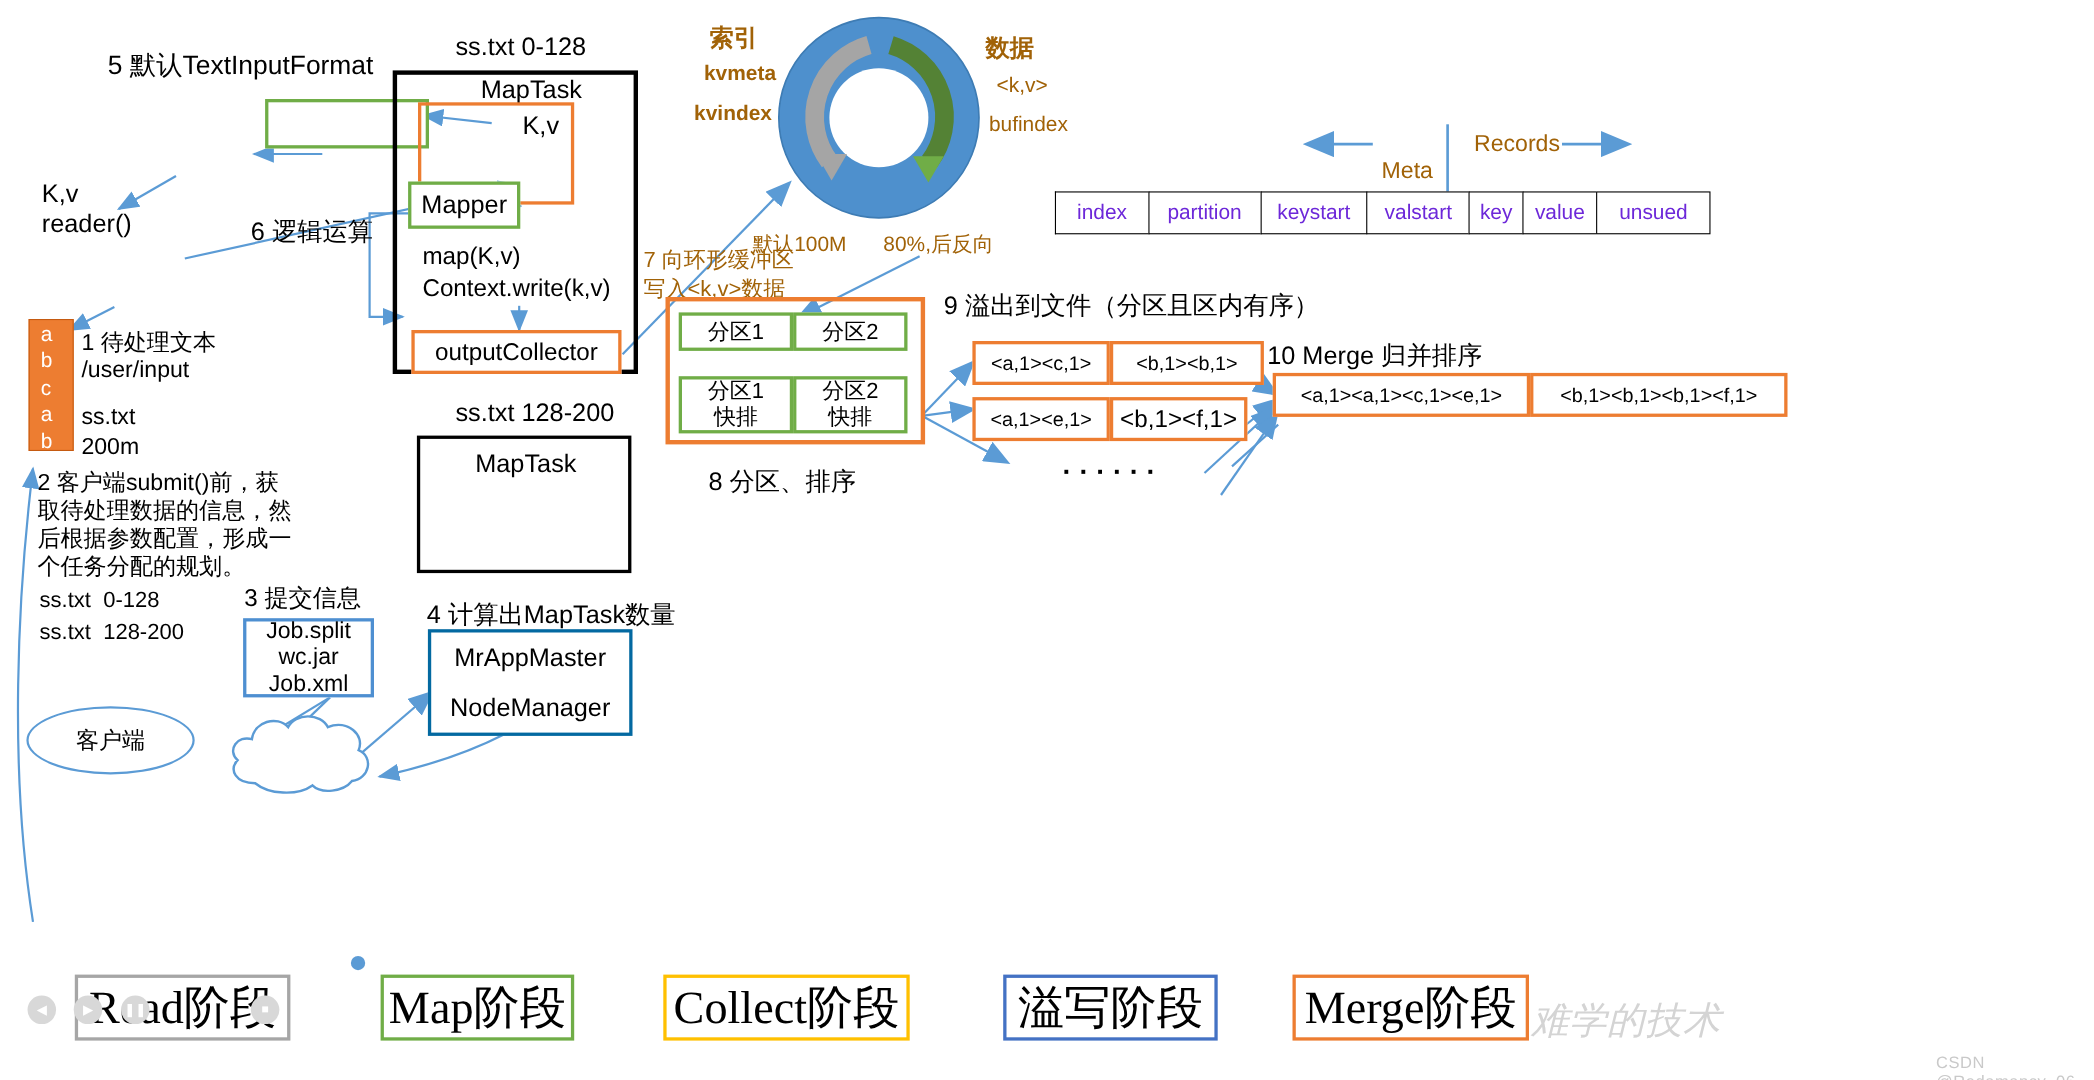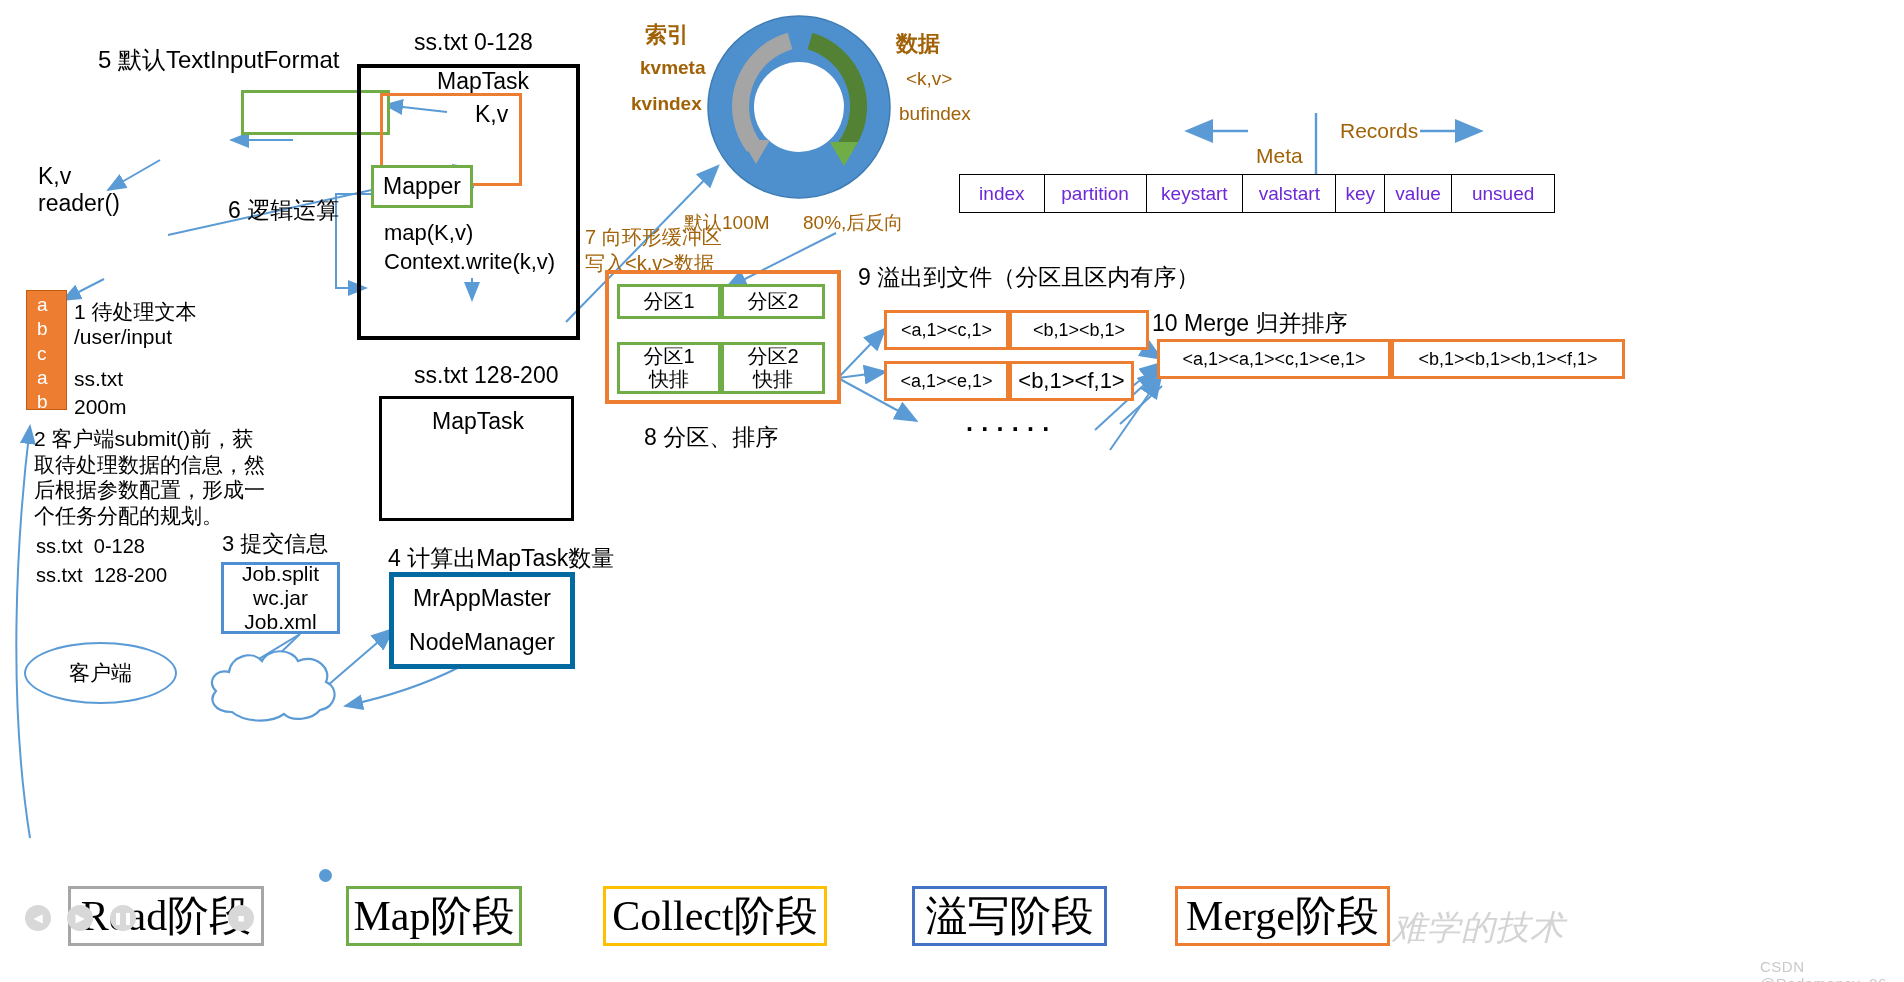--- a/index.html
+++ b/index.html
@@ -141,21 +141,21 @@
   <div class="abs" style="left:200px;top:640px;width:148px;height:86px;">
     <svg width="148" height="86" viewBox="0 0 148 86">
       <path d="M32,72 C14,72 8,60 16,51 C6,42 16,28 29,32 C31,16 52,10 62,21
                C68,8 92,8 98,21 C116,14 132,28 126,42 C140,48 136,68 120,70
                C112,80 92,82 84,74 C70,84 44,82 32,72 Z" fill="#fff" stroke="#5b9bd5" stroke-width="2.2"></path>
     </svg>
   </div>
 
   <div class="txt" style="left:388px;top:545px;font-size:23px;">4 计算出MapTask数量</div>
 
-  <div class="box" style="left:389px;top:572px;width:186px;height:97px;border:5px solid #0369a1;
+  <div class="box" style="left:389px;top:572px;width:186px;height:97px;border:3px solid #0369a1;
               flex-direction:column;justify-content:space-around;">
     <span style="font-size:23px;">MrAppMaster</span>
     <span style="font-size:23px;">NodeManager</span>
   </div>
 
   <div class="txt" style="left:414px;top:29px;font-size:23px;">ss.txt 0-128</div>
 
   <div class="abs" style="left:357px;top:64px;width:223px;height:276px;border:4px solid #000;
               background:transparent;"></div>
   <div class="txt" style="left:437px;top:68px;font-size:23px;">MapTask</div>
@@ -165,20 +165,23 @@
 
   <div class="box" style="left:371px;top:165px;width:102px;height:43px;border:3px solid #70ad47;">
     <span style="font-size:23px;">Mapper</span>
   </div>
 
   <div class="txt" style="left:228px;top:197px;font-size:23px;">6 逻辑运算</div>
 
   <div class="txt" style="left:384px;top:219px;font-size:22px;line-height:1.3;">map(K,v)
 Context.write(k,v)</div>
 
+  <div class="box" style="left:374px;top:300px;width:191px;height:40px;border:3px solid #ed7d31;">
+    <span style="font-size:22px;">outputCollector</span>
+  </div>
 
   <div class="txt" style="left:414px;top:362px;font-size:23px;">ss.txt 128-200</div>
   <div class="abs" style="left:379px;top:396px;width:195px;height:125px;border:3px solid #000;"></div>
   <div class="txt" style="left:432px;top:408px;font-size:23px;">MapTask</div>
 
   <div class="txt red bold" style="left:645px;top:22px;font-size:22px;">索引</div>
   <div class="txt red bold" style="left:640px;top:57px;font-size:19px;">kvmeta</div>
   <div class="txt red bold" style="left:631px;top:93px;font-size:19px;">kvindex</div>
 
   <div class="abs" style="left:706px;top:14px;width:186px;height:186px;">

